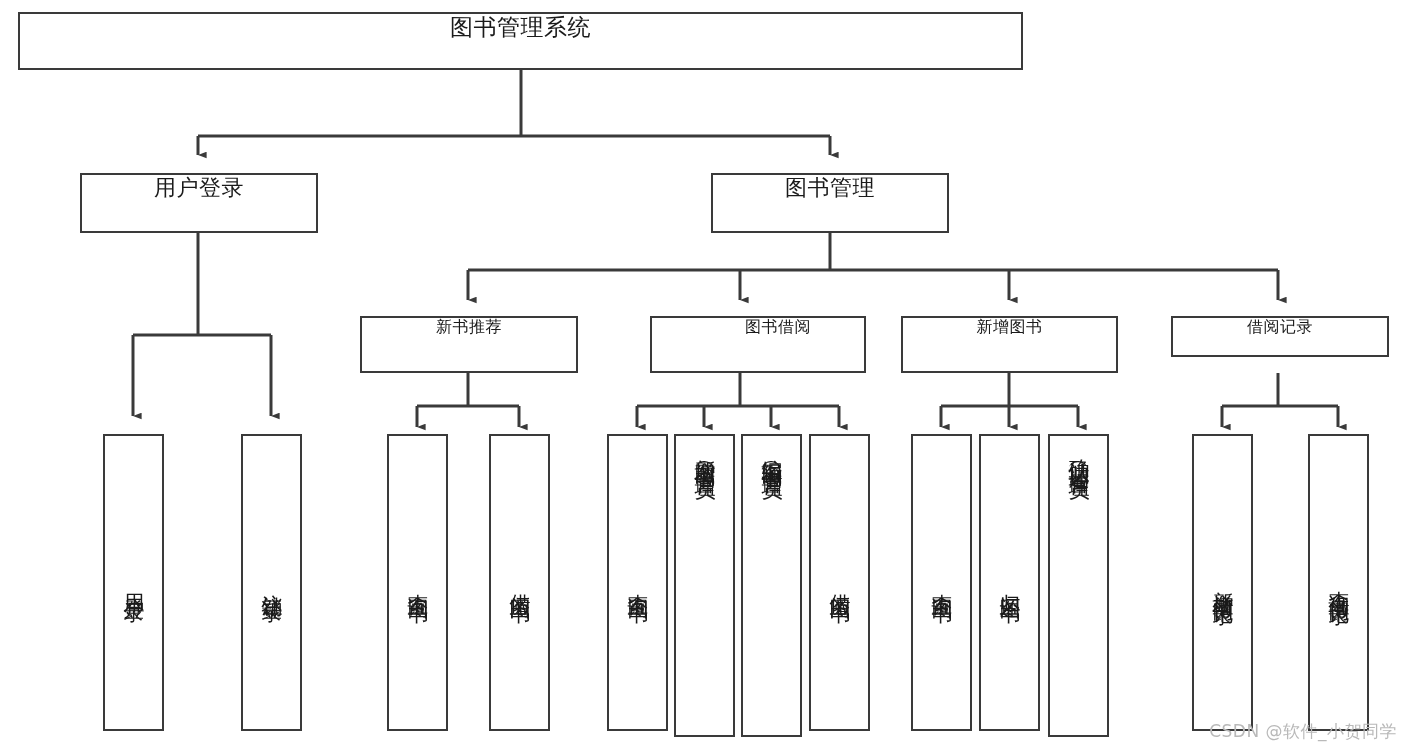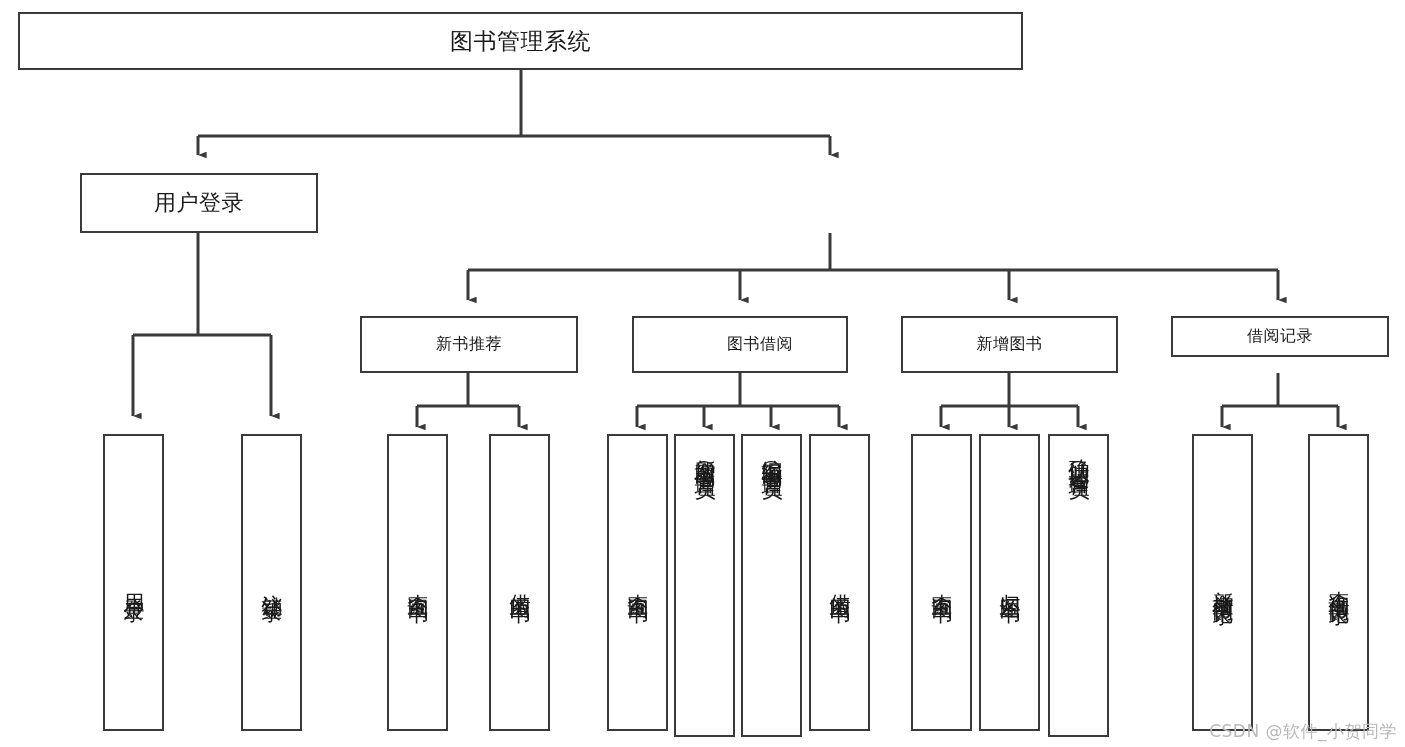--- a/index.html
+++ b/index.html
@@ -25,21 +25,20 @@
     top: 0;
     width: 1405px;
     height: 747px;
   }
   .node-box {
     position: absolute;
     box-sizing: border-box;
     background: #ffffff;
     border: 2.5px solid #3a3a3a;
     display: flex;
-    align-items: center;
     justify-content: center;
   }
   .node-label {
     color: #1a1a1a;
     font-size: 22px;
     letter-spacing: 0.5px;
     white-space: nowrap;
     line-height: 1.15;
   }
   .node-box.root .node-label { font-size: 23px; }
@@ -133,25 +132,28 @@
     </g>
   </svg>
 
   <div class="node-box root" style="left:18px; top:12px; width:1005px; height:58px;">
     <span class="node-label">图书管理系统</span>
   </div>
 
   <div class="node-box level1" style="left:80px; top:173px; width:238px; height:60px;">
     <span class="node-label">用户登录</span>
   </div>
+  <div class="node-box level1" style="left:711px; top:173px; width:238px; height:60px;">
+    <span class="node-label">图书管理</span>
+  </div>
 
   <div class="node-box level2" style="left:360px; top:316px; width:218px; height:57px;">
     <span class="node-label">新书推荐</span>
   </div>
-  <div class="node-box level2" style="left:632px; top:316px; width:216px; height:57px;padding-left:40px;">
+  <div class="node-box level2" style="left:650px; top:316px; width:216px; height:57px;padding-left:40px;">
     <span class="node-label">图书借阅</span>
   </div>
   <div class="node-box level2" style="left:901px; top:316px; width:217px; height:57px;">
     <span class="node-label">新增图书</span>
   </div>
   <div class="node-box level2" style="left:1171px; top:316px; width:218px; height:41px;">
     <span class="node-label">借阅记录</span>
   </div>
 
   <div class="leaf-box centered" style="left:103px; top:434px; width:61px; height:297px;">

